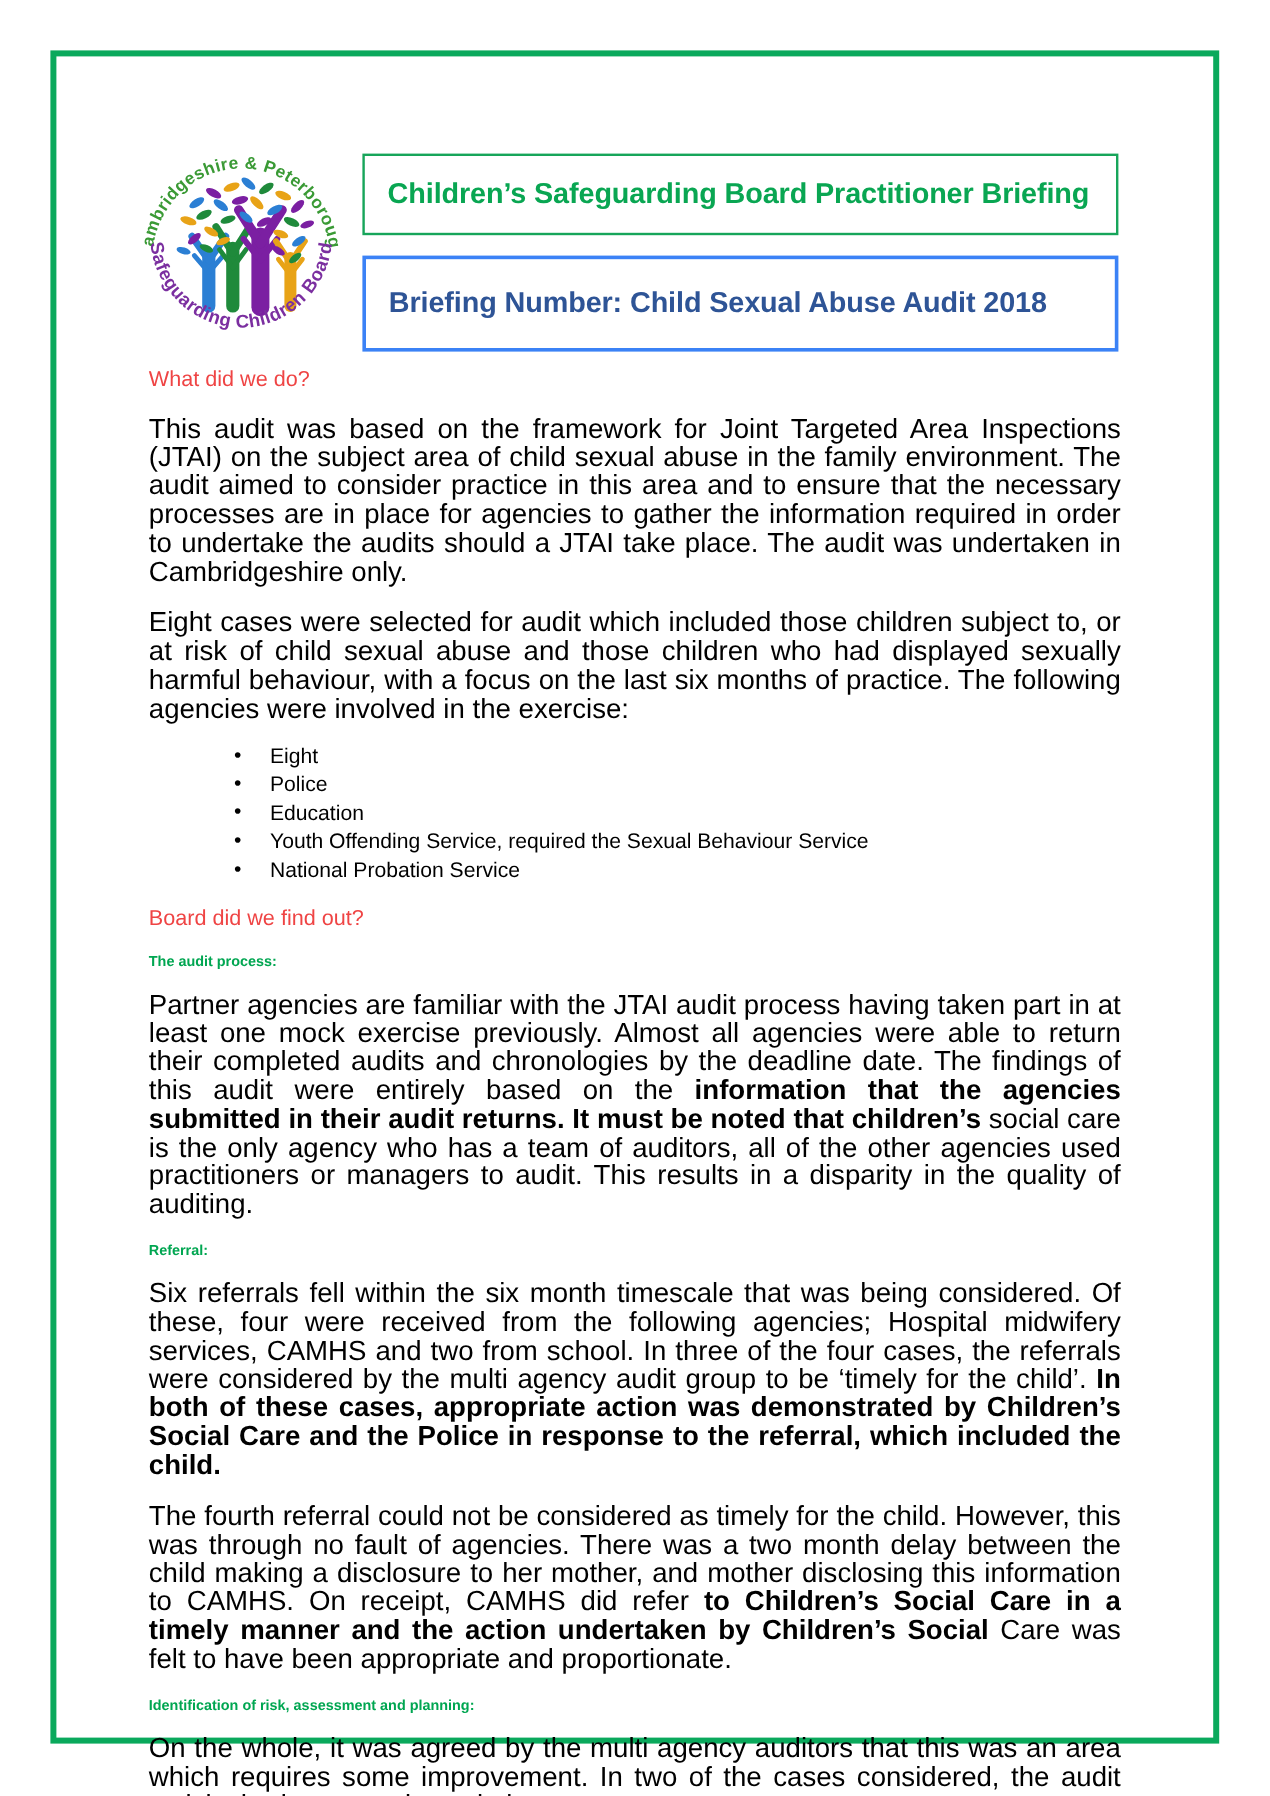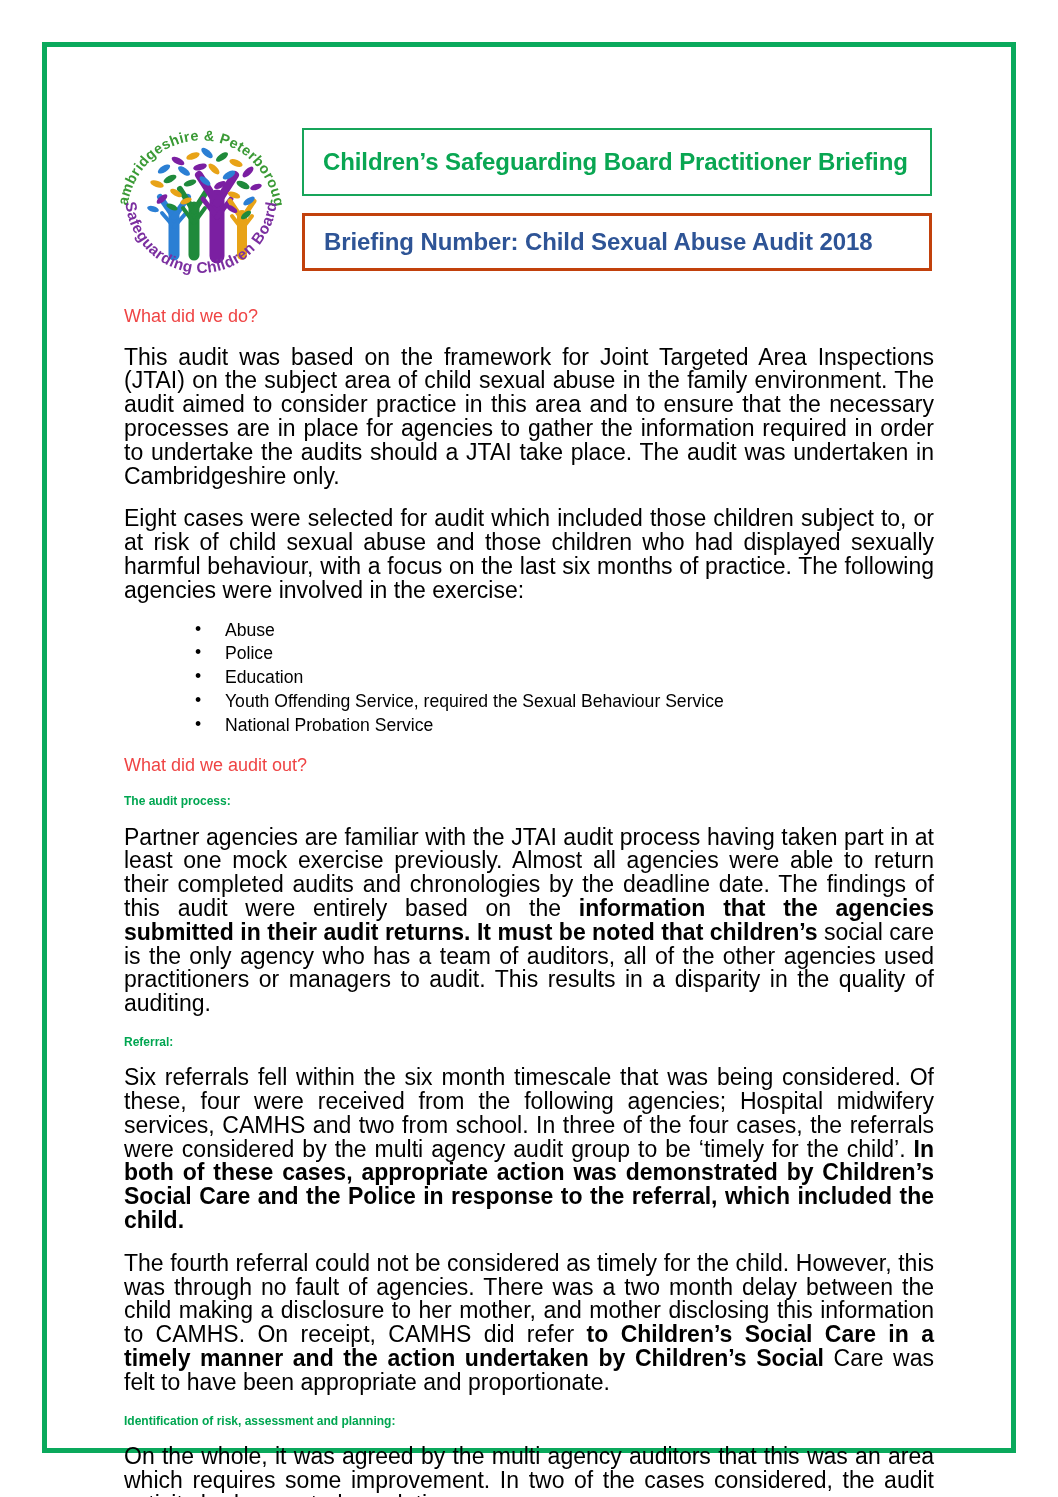--- a/index.html
+++ b/index.html
@@ -59,22 +59,22 @@
     display: flex;
     align-items: center;
   }
   .title-box.green {
     top: 66px;
     height: 68px;
     border: 2px solid #17a55a;
   }
   .title-box.blue {
     top: 151px;
-    height: 58px;
-    border: 3px solid #c2410c;
+    height: 80px;
+    border: 3px solid #3b82f6;
   }
   .title-text {
     font-size: 24px;
     font-weight: bold;
     letter-spacing: -0.1px;
     padding-left: 19px;
     line-height: 1.1;
   }
   .title-text.green-txt { color: #09a652; }
   .title-text.blue-txt  { color: #2e5496; }
@@ -235,28 +235,28 @@
 
   <div class="content">
 
     <h2 class="section-head">What did we do?</h2>
 
     <p class="para">This audit was based on the framework for Joint Targeted Area Inspections (JTAI) on the subject area of child sexual abuse in the family environment. The audit aimed to consider practice in this area and to ensure that the necessary processes are in place for agencies to gather the information required in order to undertake the audits should a JTAI take place.   The audit was undertaken in Cambridgeshire only.</p>
 
     <p class="para tight">Eight cases were selected for audit which included those children subject to, or at risk of child sexual abuse and those children who had displayed sexually harmful behaviour, with a focus on the last six months of practice.  The following agencies were involved in the exercise:</p>
 
     <ul class="agency-list">
-      <li>Abuse</li>
+      <li>Eight</li>
       <li>Police</li>
       <li>Education</li>
       <li>Youth Offending Service, required the Sexual Behaviour Service</li>
       <li>National Probation Service</li>
     </ul>
 
-    <h2 class="section-head">What did we audit out?</h2>
+    <h2 class="section-head">Board did we find out?</h2>
 
     <h3 class="sub-head">The audit process:</h3>
 
     <p class="para"><span>Partner agencies are familiar with the JTAI audit process having taken part in at least one mock exercise previously.  Almost all agencies were able to return their completed audits and chronologies by the deadline date.   The findings of this audit were entirely based on the </span><b>information that the agencies submitted in their audit returns. It must be noted that children’s</b><span> social care is the only agency who has a team of auditors, all of the other agencies used practitioners or managers to audit. This results in a disparity in the quality of auditing.</span></p>
 
     <h3 class="sub-head">Referral:</h3>
 
     <p class="para"><span>Six referrals fell within the six month timescale that was being considered. Of these, four were received from the following agencies; Hospital midwifery services, CAMHS and two from school.  In three of the four cases, the referrals were considered by the multi agency audit group to be ‘timely for the child’.  </span><b>In both of these cases, appropriate acti</b><b>on was demonstrated by Children’s Social Care and the Police in response to the referral, which included the child.</b></p>
 
     <p class="para"><span>The fourth referral could not be considered as timely for the child. However, this was through no fault of agencies. There  was a two month delay between the child making a disclosure to her mother, and mother disclosing this information to CAMHS. On receipt, CAMHS did refer </span><b>to Children’s Social Care in a timely manner and the action undertaken by Children’s Social</b><span> Care was felt to have been appropriate and proportionate.</span></p>

